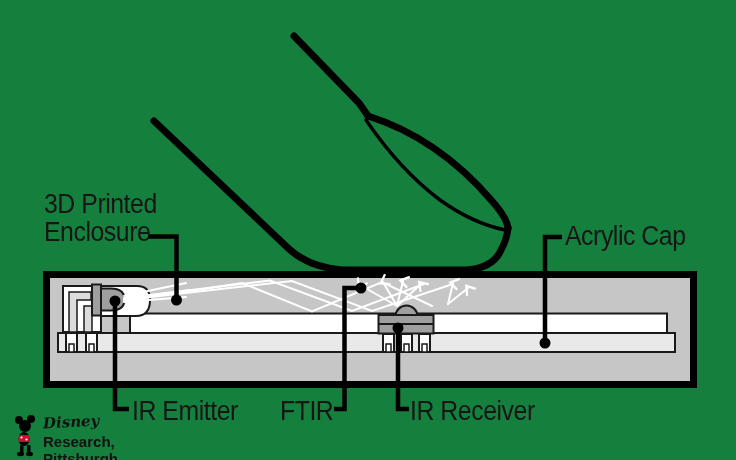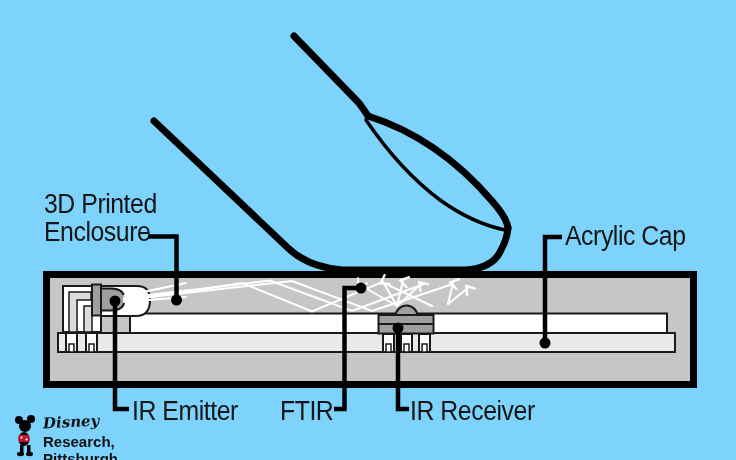--- a/index.html
+++ b/index.html
@@ -1,17 +1,17 @@
 <!DOCTYPE html>
 <html><head>
 <meta charset="utf-8">
 <style>
   html,body{margin:0;padding:0;background:#ffffff;}
   #canvas{
-    position:relative;width:736px;height:460px;background:#7dd3fc;
+    position:relative;width:736px;height:460px;background:#15803d;
     overflow:hidden;font-family:"Liberation Sans",sans-serif;
   }
   #diagram-svg{position:absolute;left:0;top:0;}
   .callout-label{
     position:absolute;color:#161616;font-size:27px;line-height:30px;
     white-space:pre-line;transform:scaleX(.92);transform-origin:left top;
     letter-spacing:-.5px;
   }
   .callout-label.two-line{line-height:28px;}
   #logo{position:absolute;left:10px;top:411px;width:180px;height:46px;}

